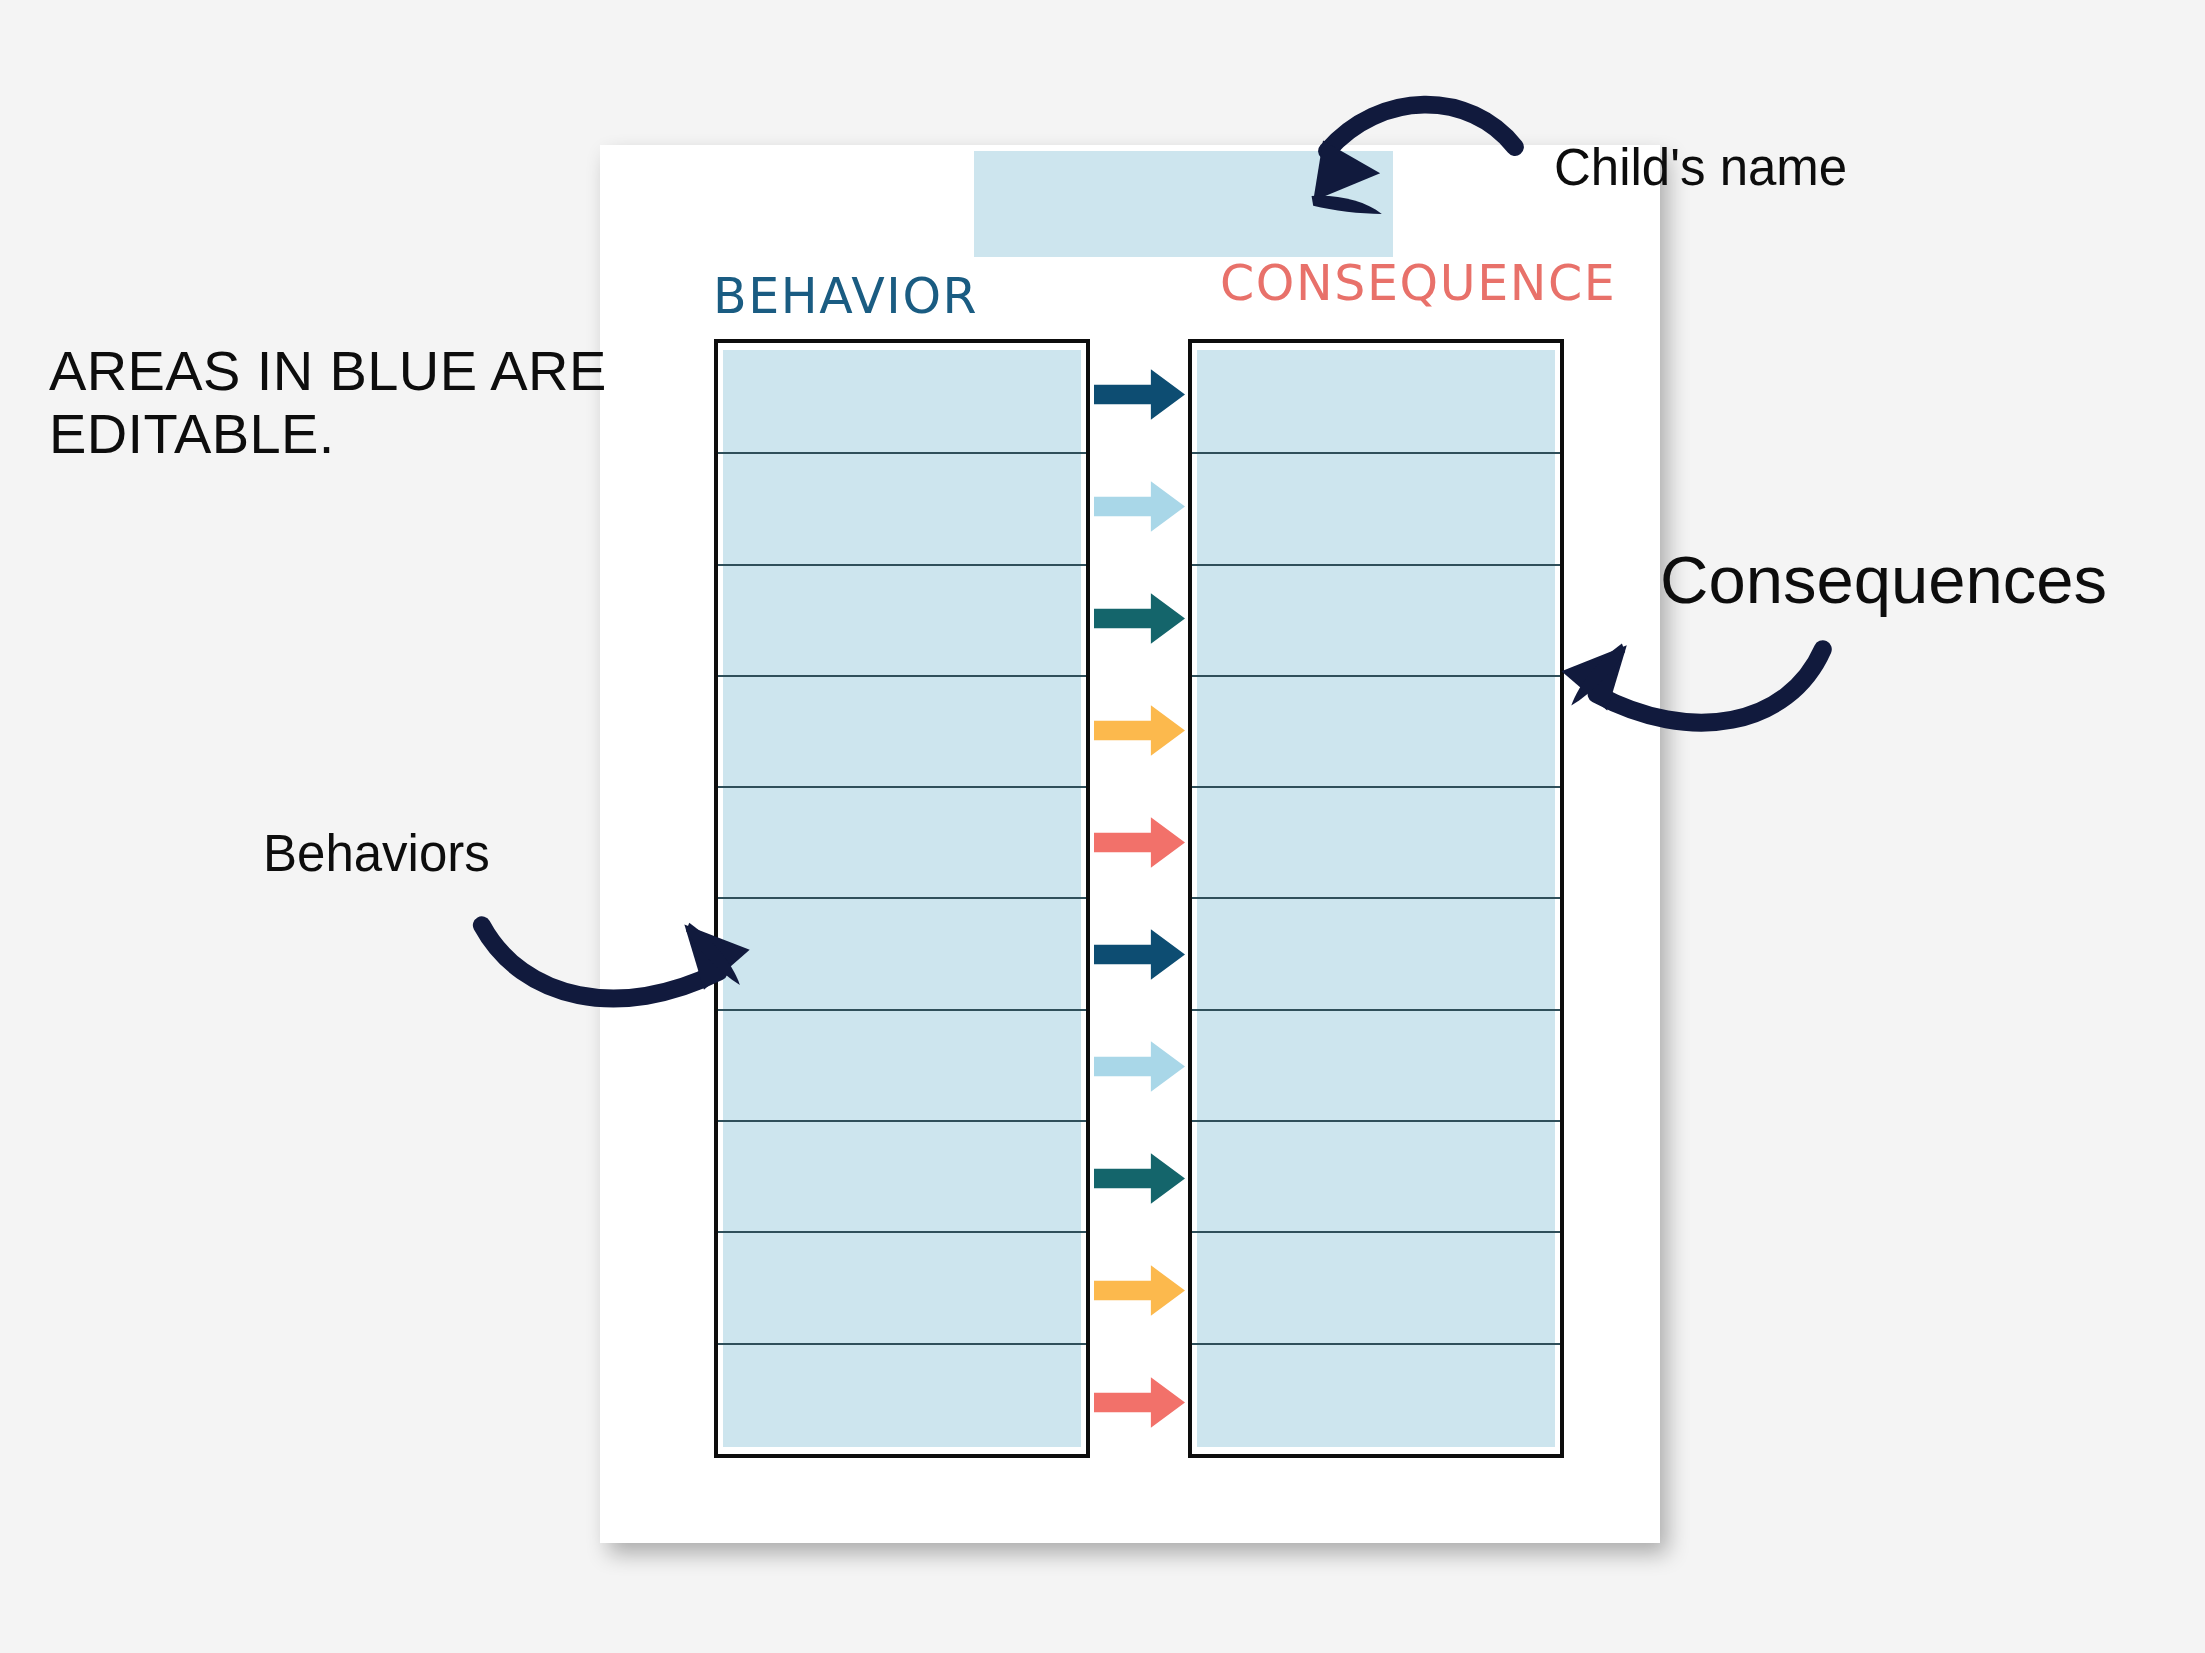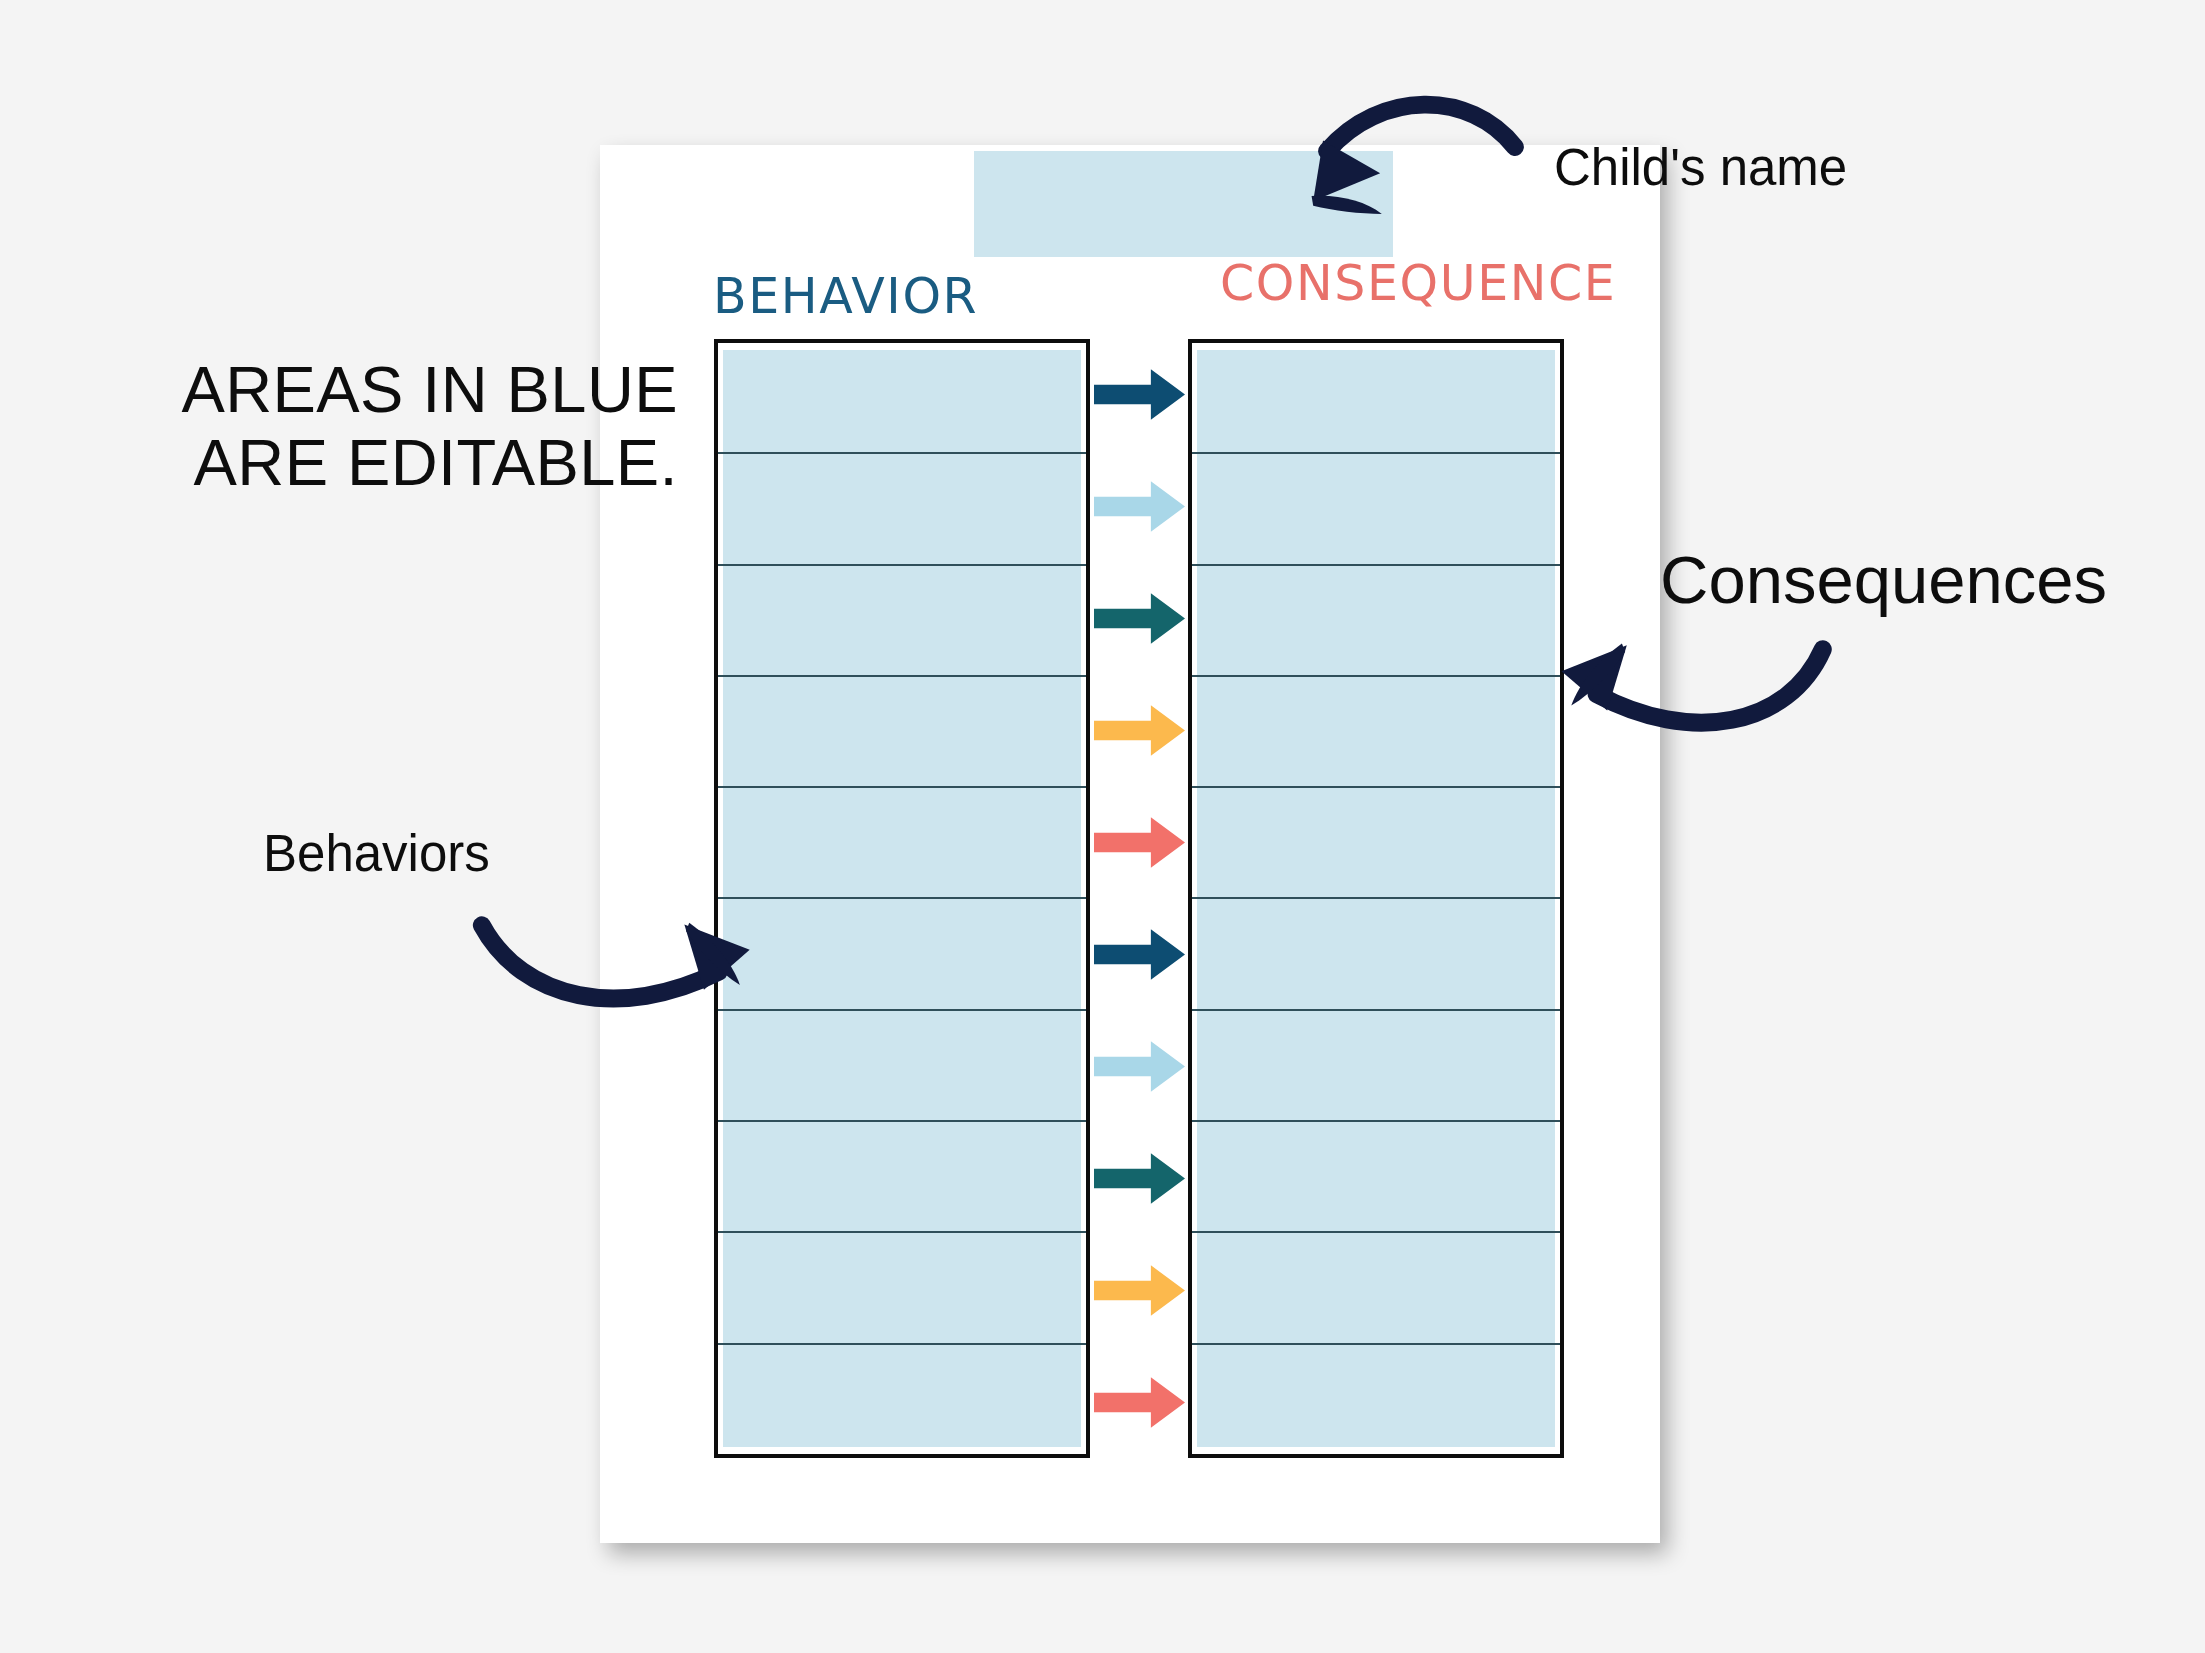--- a/index.html
+++ b/index.html
@@ -128,25 +128,25 @@
     line-height: 1.12;
   }
   #label-childs-name {
     left: 1526px;
     top: 139px;
     font-size: 51px;
     margin-left: 28px;
   }
   #label-editable-note {
     left: 49px;
-    top: 354px;
+    top: 340px;
     width: 629px;
     white-space: normal;
-    text-align: right;
-    font-size: 65px;
+    text-align: left;
+    font-size: 56px;
     letter-spacing: 0.4px;
   }
   #label-behaviors {
     left: 263px;
     top: 825px;
     font-size: 51px;
   }
   #label-consequences {
     left: 1660px;
     top: 542px;

